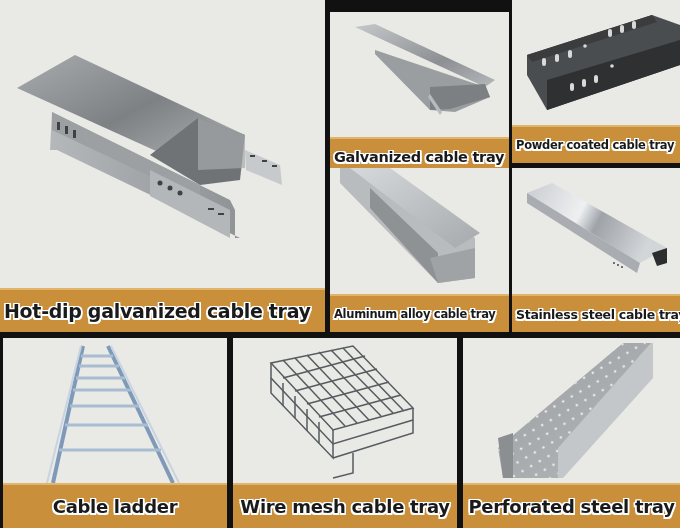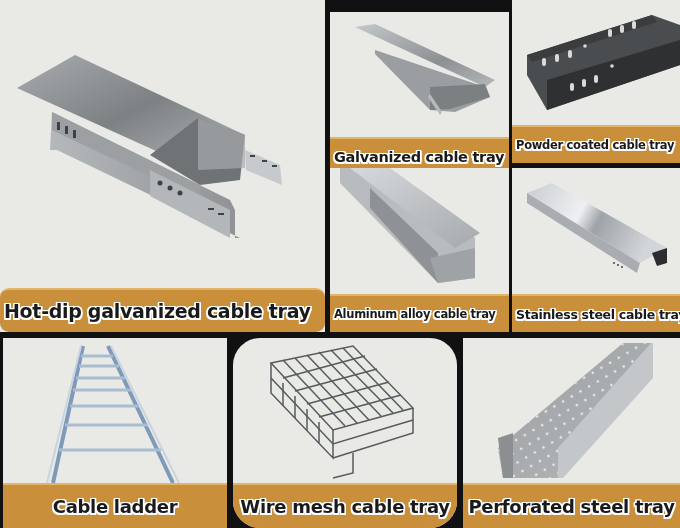--- a/index.html
+++ b/index.html
@@ -36,25 +36,25 @@
   .label.center { justify-content: center; }
   .label.center span { padding-left: 0; }
 
   
   #c-hot   { left: 0;   top: 0;   width: 325px; height: 332px; }
   #c-galv  { left: 330px; top: 12px; width: 179px; height: 163px; }
   #c-pow   { left: 512px; top: 0; width: 168px; height: 163px; }
   #c-alu   { left: 330px; top: 168px; width: 179px; height: 164px; }
   #c-stain { left: 512px; top: 168px; width: 168px; height: 164px; }
   #c-ladder{ left: 3px;  top: 338px; width: 224px; height: 190px; }
-  #c-mesh  { left: 233px; top: 338px; width: 224px; height: 190px; border-radius: 27px; }
+  #c-mesh  { left: 233px; top: 338px; width: 224px; height: 190px; }
   #c-perf  { left: 463px; top: 338px; width: 217px; height: 190px; }
 
   #c-hot .photo   { height: 288px; }
-  #c-hot .label   { height: 42px; font-size: 19px; border-radius: 9px; }
+  #c-hot .label   { height: 42px; font-size: 19px; }
   #c-galv .photo, #c-pow .photo { height: 125px; }
   #c-galv .label, #c-pow .label { height: 36px; }
   #c-galv .label { font-size: 14.5px; }
   #c-pow .label  { font-size: 11.5px; }
   #c-alu .photo, #c-stain .photo { height: 126px; }
   #c-alu .label, #c-stain .label { height: 36px; }
   #c-alu .label   { font-size: 11.5px; text-align: right; }
   #c-stain .label { font-size: 12.5px; }
   #c-ladder .photo, #c-mesh .photo, #c-perf .photo { height: 145px; }
   #c-ladder .label, #c-mesh .label, #c-perf .label { height: 43px; font-size: 18px; margin-top: 32px; }

